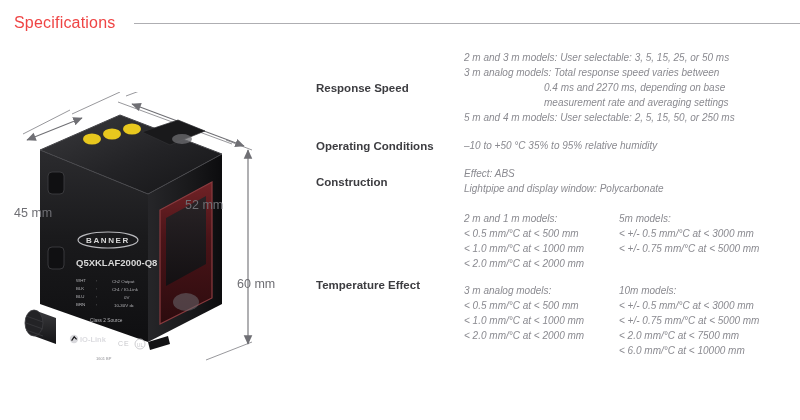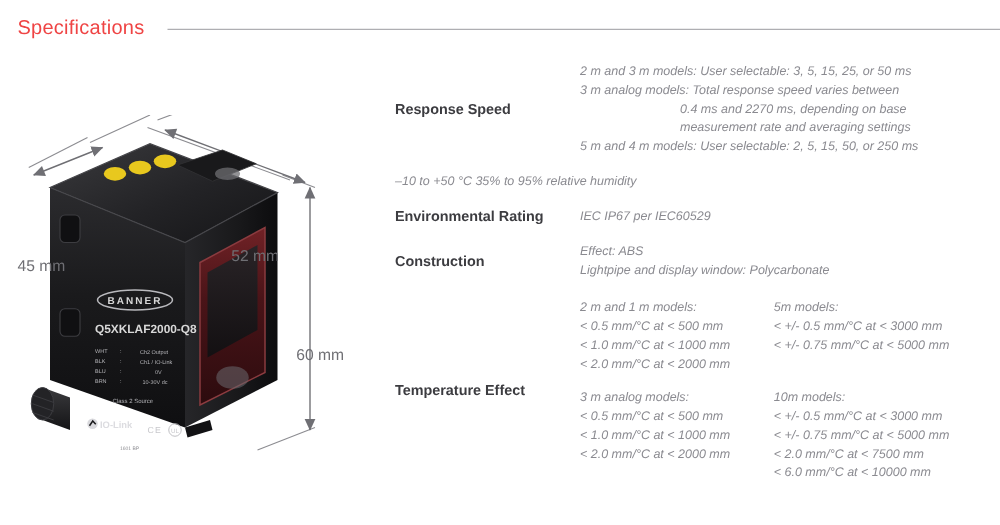--- a/index.html
+++ b/index.html
@@ -267,31 +267,26 @@
     <div class="spec-value">
       <span class="line">2 m and 3 m models: User selectable: 3, 5, 15, 25, or 50 ms</span>
       <span class="line">3 m analog models: Total response speed varies between</span>
       <span class="line indent">0.4 ms and 2270 ms, depending on base</span>
       <span class="line indent">measurement rate and averaging settings</span>
       <span class="line">5 m and 4 m models: User selectable: 2, 5, 15, 50, or 250 ms</span>
     </div>
   </div>
 
   <div class="spec-row">
+    <div class="spec-label">Operating Conditions</div>
     <div class="spec-value">
       <span class="line">–10 to +50 °C 35% to 95% relative humidity</span>
     </div>
   </div>
 
-  <div class="spec-row">
-    <div class="spec-label">Environmental Rating</div>
-    <div class="spec-value">
-      <span class="line">IEC IP67 per IEC60529</span>
-    </div>
-  </div>
 
   <div class="spec-row">
     <div class="spec-label">Construction</div>
     <div class="spec-value">
       <span class="line">Effect: ABS</span>
       <span class="line">Lightpipe and display window: Polycarbonate</span>
     </div>
   </div>
 
   <div class="spec-row" style="margin-top:15px;">

